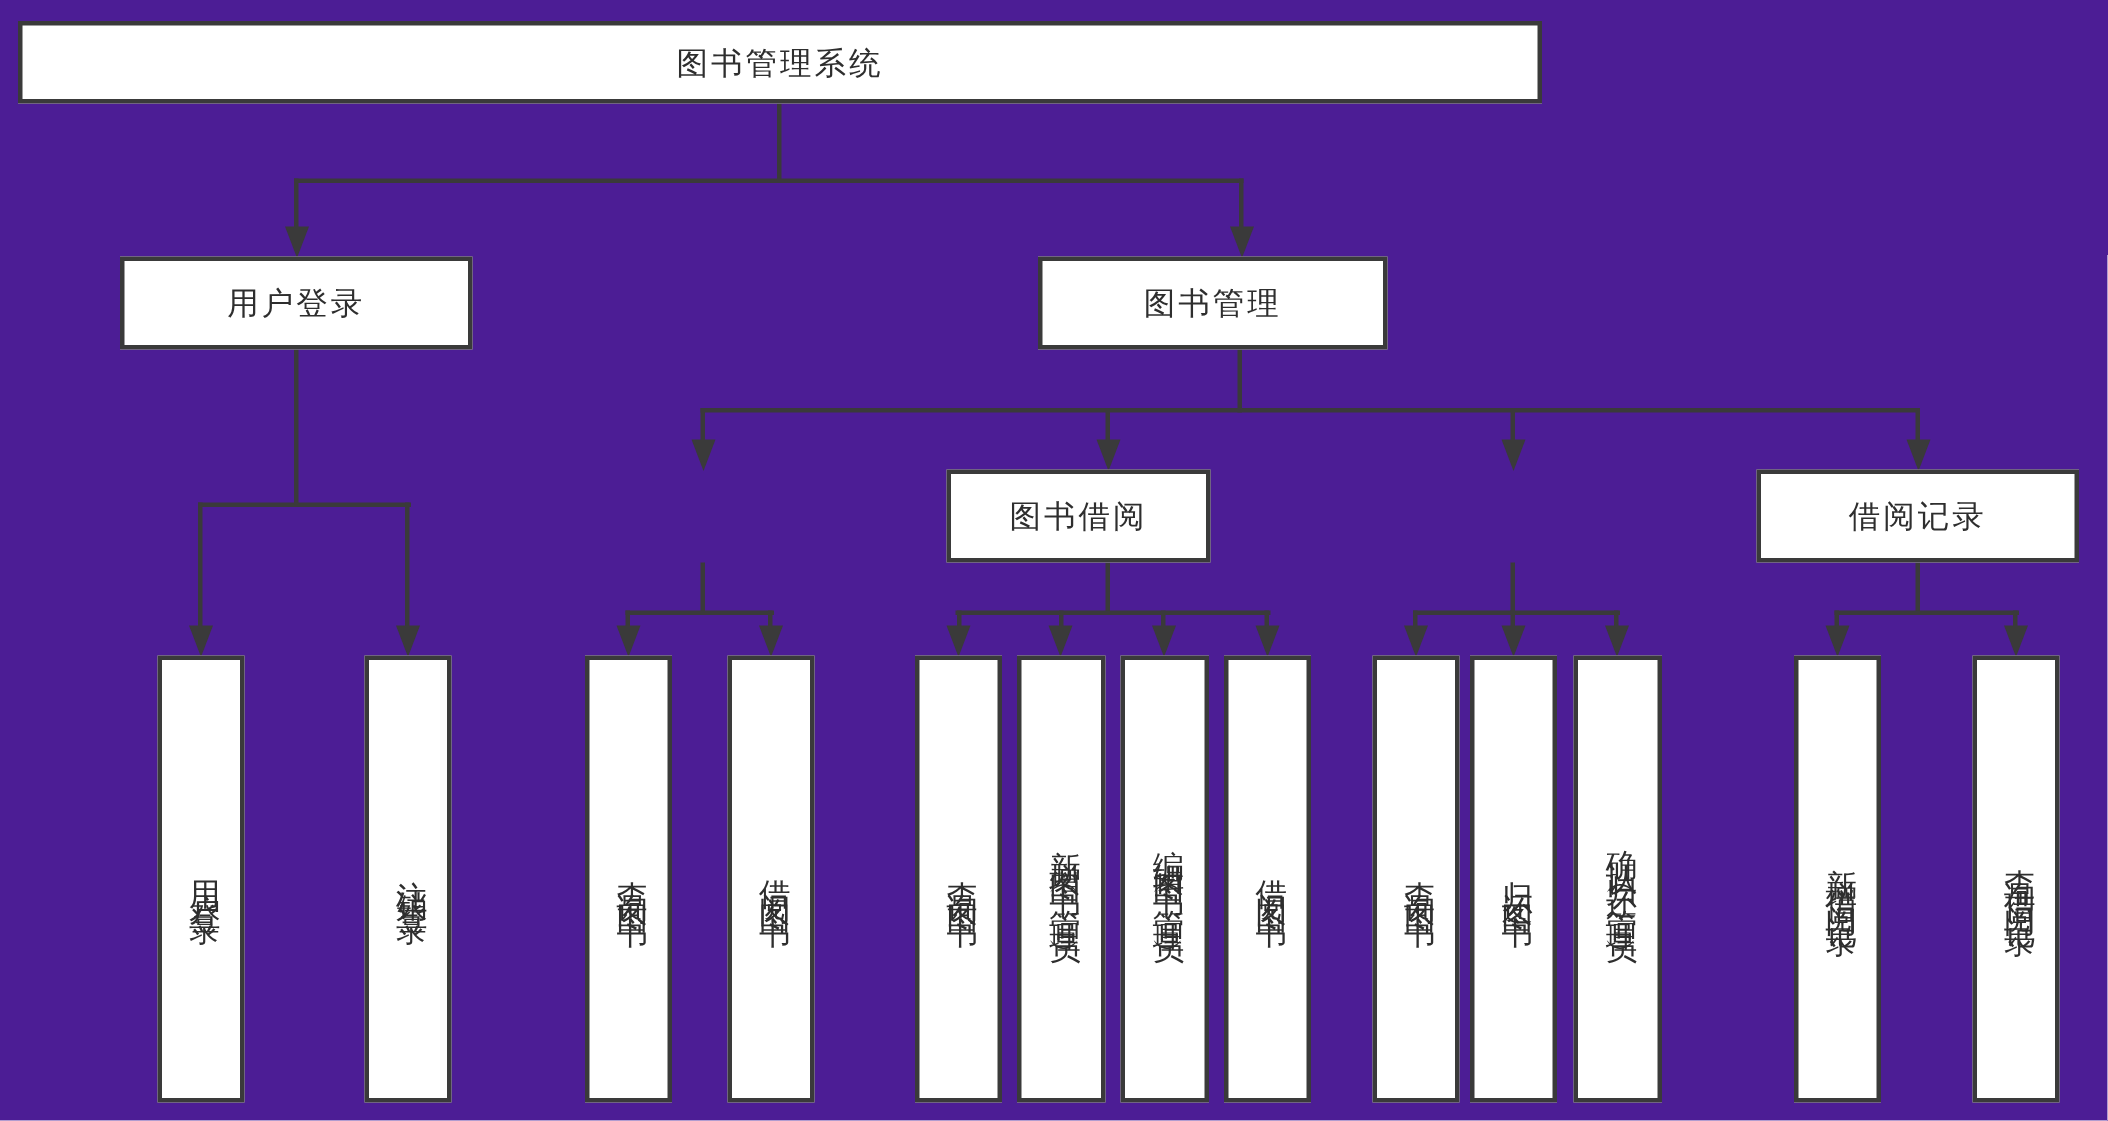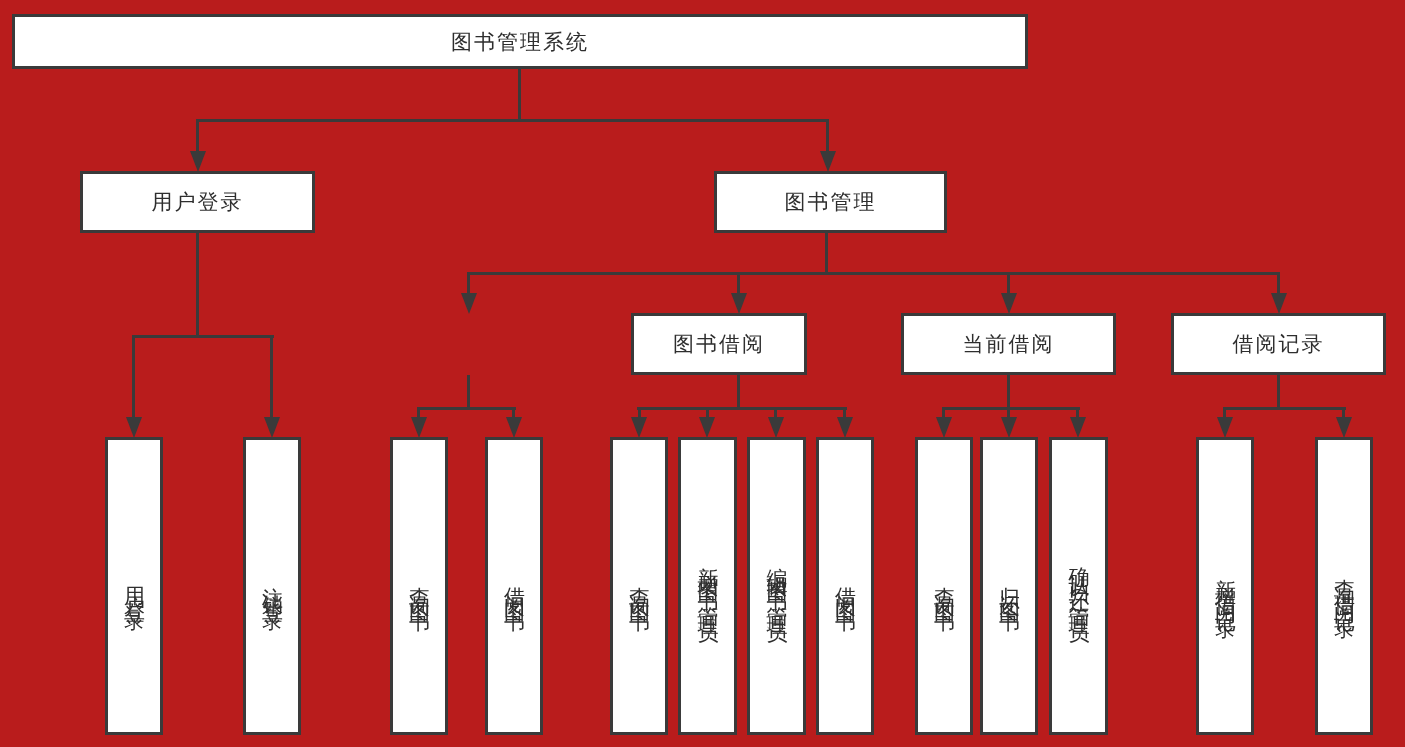--- a/index.html
+++ b/index.html
@@ -1,21 +1,21 @@
 <!DOCTYPE html>
 <html><head>
 <meta charset="utf-8">
 <style>
   html, body { margin: 0; padding: 0; background: #ffffff; }
   #canvas {
     position: relative;
     width: 1405px;
     height: 747px;
-    background: #b91c1c;
-    font-family: Liberation Serif, serif;
+    background: #4c1d95;
+    font-family: Liberation Mono, monospace;
     overflow: hidden;
   }
   .box {
     position: absolute;
     background: #ffffff;
     border: 3px solid #3a3a3a;
     display: flex;
     align-items: center;
     justify-content: center;
     color: #2e2e2e;
@@ -72,42 +72,41 @@
   <div class="box" style="left:12px; top:14px; width:1016px; height:55px;">图书管理系统</div>
 
   <div class="vline" style="left:518px; top:69px;  height:51px;"></div>
   <div class="hline" style="left:196px; top:119px; width:633px;"></div>
   <div class="vline" style="left:196px; top:119px; height:36px;"></div>
   <div class="tri" style="left:190px; top:151px;"></div>
   <div class="vline" style="left:826px; top:119px; height:36px;"></div>
   <div class="tri" style="left:820px; top:151px;"></div>
 
   <div class="box" style="left:80px;  top:171px; width:235px; height:62px;">用户登录</div>
-  <div class="box" style="left:714px; top:171px; width:233px; height:62px;text-align:right;">图书管理</div>
+  <div class="box" style="left:692px; top:171px; width:233px; height:62px;text-align:right;">图书管理</div>
 
   <div class="vline" style="left:196px; top:233px; height:103px;"></div>
   <div class="hline" style="left:132px; top:335px; width:142px;"></div>
   <div class="vline" style="left:132px; top:335px; height:84px;"></div>
   <div class="tri" style="left:126px; top:417px;"></div>
   <div class="vline" style="left:270px; top:335px; height:84px;"></div>
   <div class="tri" style="left:264px; top:417px;"></div>
 
   <div class="vline" style="left:825px;  top:233px; height:42px;"></div>
   <div class="hline" style="left:467px;  top:272px; width:813px;"></div>
   <div class="vline" style="left:467px;  top:272px; height:24px;"></div>
   <div class="tri" style="left:461px;  top:293px;"></div>
   <div class="vline" style="left:737px;  top:272px; height:24px;"></div>
   <div class="tri" style="left:731px;  top:293px;"></div>
   <div class="vline" style="left:1007px; top:272px; height:24px;"></div>
   <div class="tri" style="left:1001px; top:293px;"></div>
   <div class="vline" style="left:1277px; top:272px; height:24px;"></div>
   <div class="tri" style="left:1271px; top:293px;"></div>
 
   <div class="box" style="left:631px;  top:313px; width:176px; height:62px;">图书借阅</div>
-  <div class="box" style="left:901px;  top:313px; width:215px; height:62px;">当前借阅</div>
   <div class="box" style="left:1171px; top:313px; width:215px; height:62px;">借阅记录</div>
 
   <div class="vline" style="left:467px; top:375px; height:34px;"></div>
   <div class="hline" style="left:417px; top:407px; width:99px;"></div>
   <div class="vline" style="left:417px; top:407px; height:13px;"></div>
   <div class="tri" style="left:411px; top:417px;"></div>
   <div class="vline" style="left:512px; top:407px; height:13px;"></div>
   <div class="tri" style="left:506px; top:417px;"></div>
 
   <div class="vline" style="left:737px; top:375px; height:34px;"></div>

